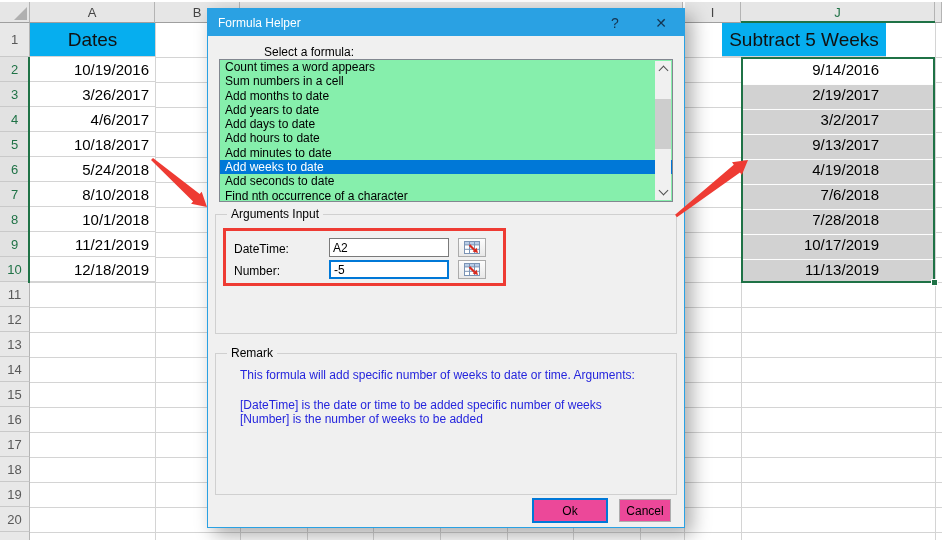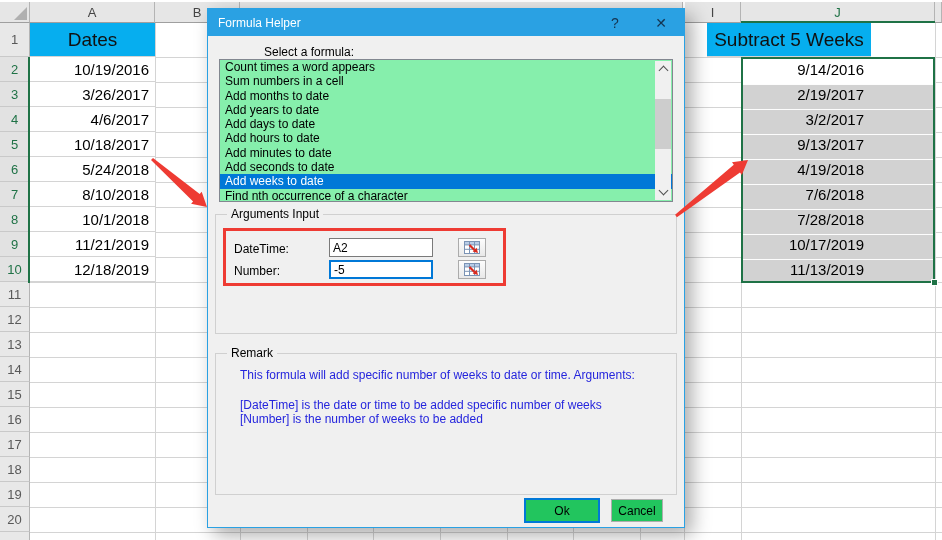--- a/index.html
+++ b/index.html
@@ -59,30 +59,30 @@
   .chev.up{transform:rotate(-135deg);margin-top:3px;}
   .chev.down{transform:rotate(45deg);margin-bottom:3px;}
   #sthumb{position:absolute;left:0;top:38px;width:16px;height:50px;background:#cdcdcd;}
   .fieldset{position:absolute;box-sizing:border-box;border:1px solid #d0d0d0;background:#f0f0f0;}
   .legend{position:absolute;top:-8px;left:11px;background:#f0f0f0;padding:0 4px;font-size:12px;}
   #fs-args{left:7px;top:205px;width:462px;height:120px;}
   #fs-remark{left:7px;top:344px;width:462px;height:142px;}
   #redrect{position:absolute;left:15px;top:219px;width:283px;height:58px;border:3px solid #ee3b33;
            box-sizing:border-box;z-index:3;}
   .arglabel{position:absolute;left:26px;font-size:12px;}
-  .argfield{position:absolute;left:121px;width:104px;height:19px;box-sizing:border-box;
+  .argfield{position:absolute;left:121px;width:120px;height:19px;box-sizing:border-box;
             border:1px solid #7a7a7a;background:#fff;font-size:12px;padding:0 3px;z-index:4;
             font-family:"Liberation Sans", sans-serif;}
   .argfield.focus{border:2px solid #0078d7;}
   .rangebtn{position:absolute;left:250px;width:28px;height:19px;box-sizing:border-box;
             border:1px solid #ababab;background:linear-gradient(#fdfdfd,#e8e8e8);display:flex;
             align-items:center;justify-content:center;z-index:4;}
   .remarkline{color:#2525dd;font-size:12px;line-height:14px;position:absolute;left:24px;right:10px;}
-  .btn{position:absolute;box-sizing:border-box;background:#22c55e;border:1px solid #adadad;
-       font-size:12px;display:flex;align-items:center;justify-content:center;}
+  .btn{position:absolute;box-sizing:border-box;background:#ec4899;border:1px solid #adadad;
+       font-size:12px;display:flex;align-items:center;justify-content:center;margin-left:8px;}
   #okbtn{left:316px;top:489px;width:76px;height:25px;border:2px solid #0078d7;}
   #cancelbtn{left:403px;top:490px;width:52px;height:23px;}
   
   .arrow{position:absolute;z-index:20;}
 </style>
 </head>
 <body>
 
 <div id="screen">
 
@@ -143,21 +143,21 @@
     <div class="cell">10/18/2017</div>
     <div class="cell">5/24/2018</div>
     <div class="cell">8/10/2018</div>
     <div class="cell">10/1/2018</div>
     <div class="cell">11/21/2019</div>
     <div class="cell">12/18/2019</div>
   </div>
 
   <div id="selection"></div>
 
-  <div class="cellcol" style="left:707px;top:23px;width:164px;z-index:2">
+  <div class="cellcol" style="left:722px;top:23px;width:164px;z-index:2">
     <div class="headcell">Subtract 5 Weeks</div>
     <div class="cell jcell">9/14/2016</div>
     <div class="cell jcell">2/19/2017</div>
     <div class="cell jcell">3/2/2017</div>
     <div class="cell jcell">9/13/2017</div>
     <div class="cell jcell">4/19/2018</div>
     <div class="cell jcell">7/6/2018</div>
     <div class="cell jcell">7/28/2018</div>
     <div class="cell jcell">10/17/2019</div>
     <div class="cell jcell">11/13/2019</div>
@@ -174,22 +174,22 @@
     <div id="sel-label">Select a formula:</div>
 
     <div id="listbox">
       <div class="li">Count times a word appears</div>
       <div class="li">Sum numbers in a cell</div>
       <div class="li">Add months to date</div>
       <div class="li">Add years to date</div>
       <div class="li">Add days to date</div>
       <div class="li">Add hours to date</div>
       <div class="li">Add minutes to date</div>
+      <div class="li sel">Add weeks to date</div>
       <div class="li">Add seconds to date</div>
-      <div class="li sel">Add weeks to date</div>
       <div class="li">Find nth occurrence of a character</div>
       <div id="scrollbar">
         <div class="sbtn" style="top:0">
             <span class="chev up"></span>
           </div>
         <div id="sthumb"></div>
         <div class="sbtn" style="bottom:0">
             <span class="chev down"></span>
           </div>
       </div>

